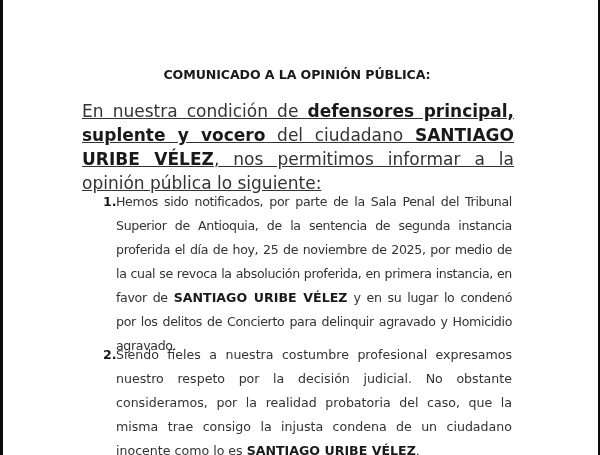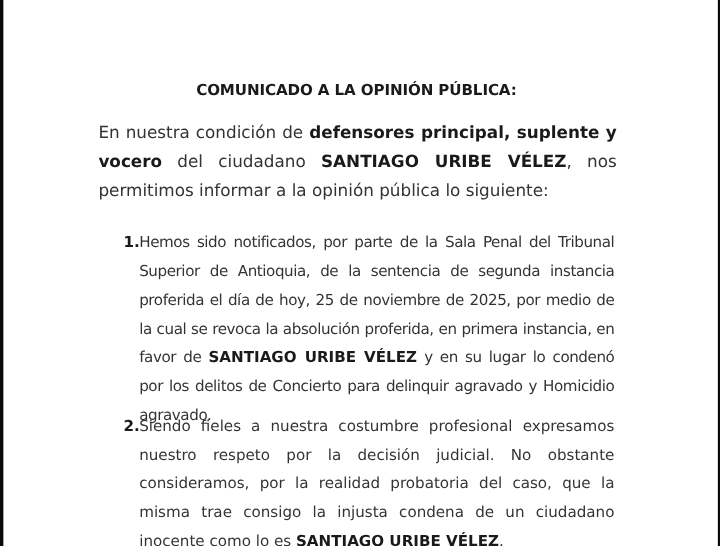--- a/index.html
+++ b/index.html
@@ -40,25 +40,26 @@
       width: 600px;
       text-align: center;
       font-weight: bold;
       font-size: 12.6px;
       letter-spacing: -0.1px;
       color: #1a1a1a;
       margin-left: -3px;
     }
     .para {
       position: absolute;
-      font-size: 14px;
+      font-size: 17px;
       line-height: 24px;
       text-align: justify;
       color: #333333;
       word-spacing: 0px;
+      text-decoration: underline;
     }
     .intro {
       top: 99px;
       left: 82px;
       width: 432px;
     }
     .item {
       position: absolute;
       left: 103px;
       width: 412px;

